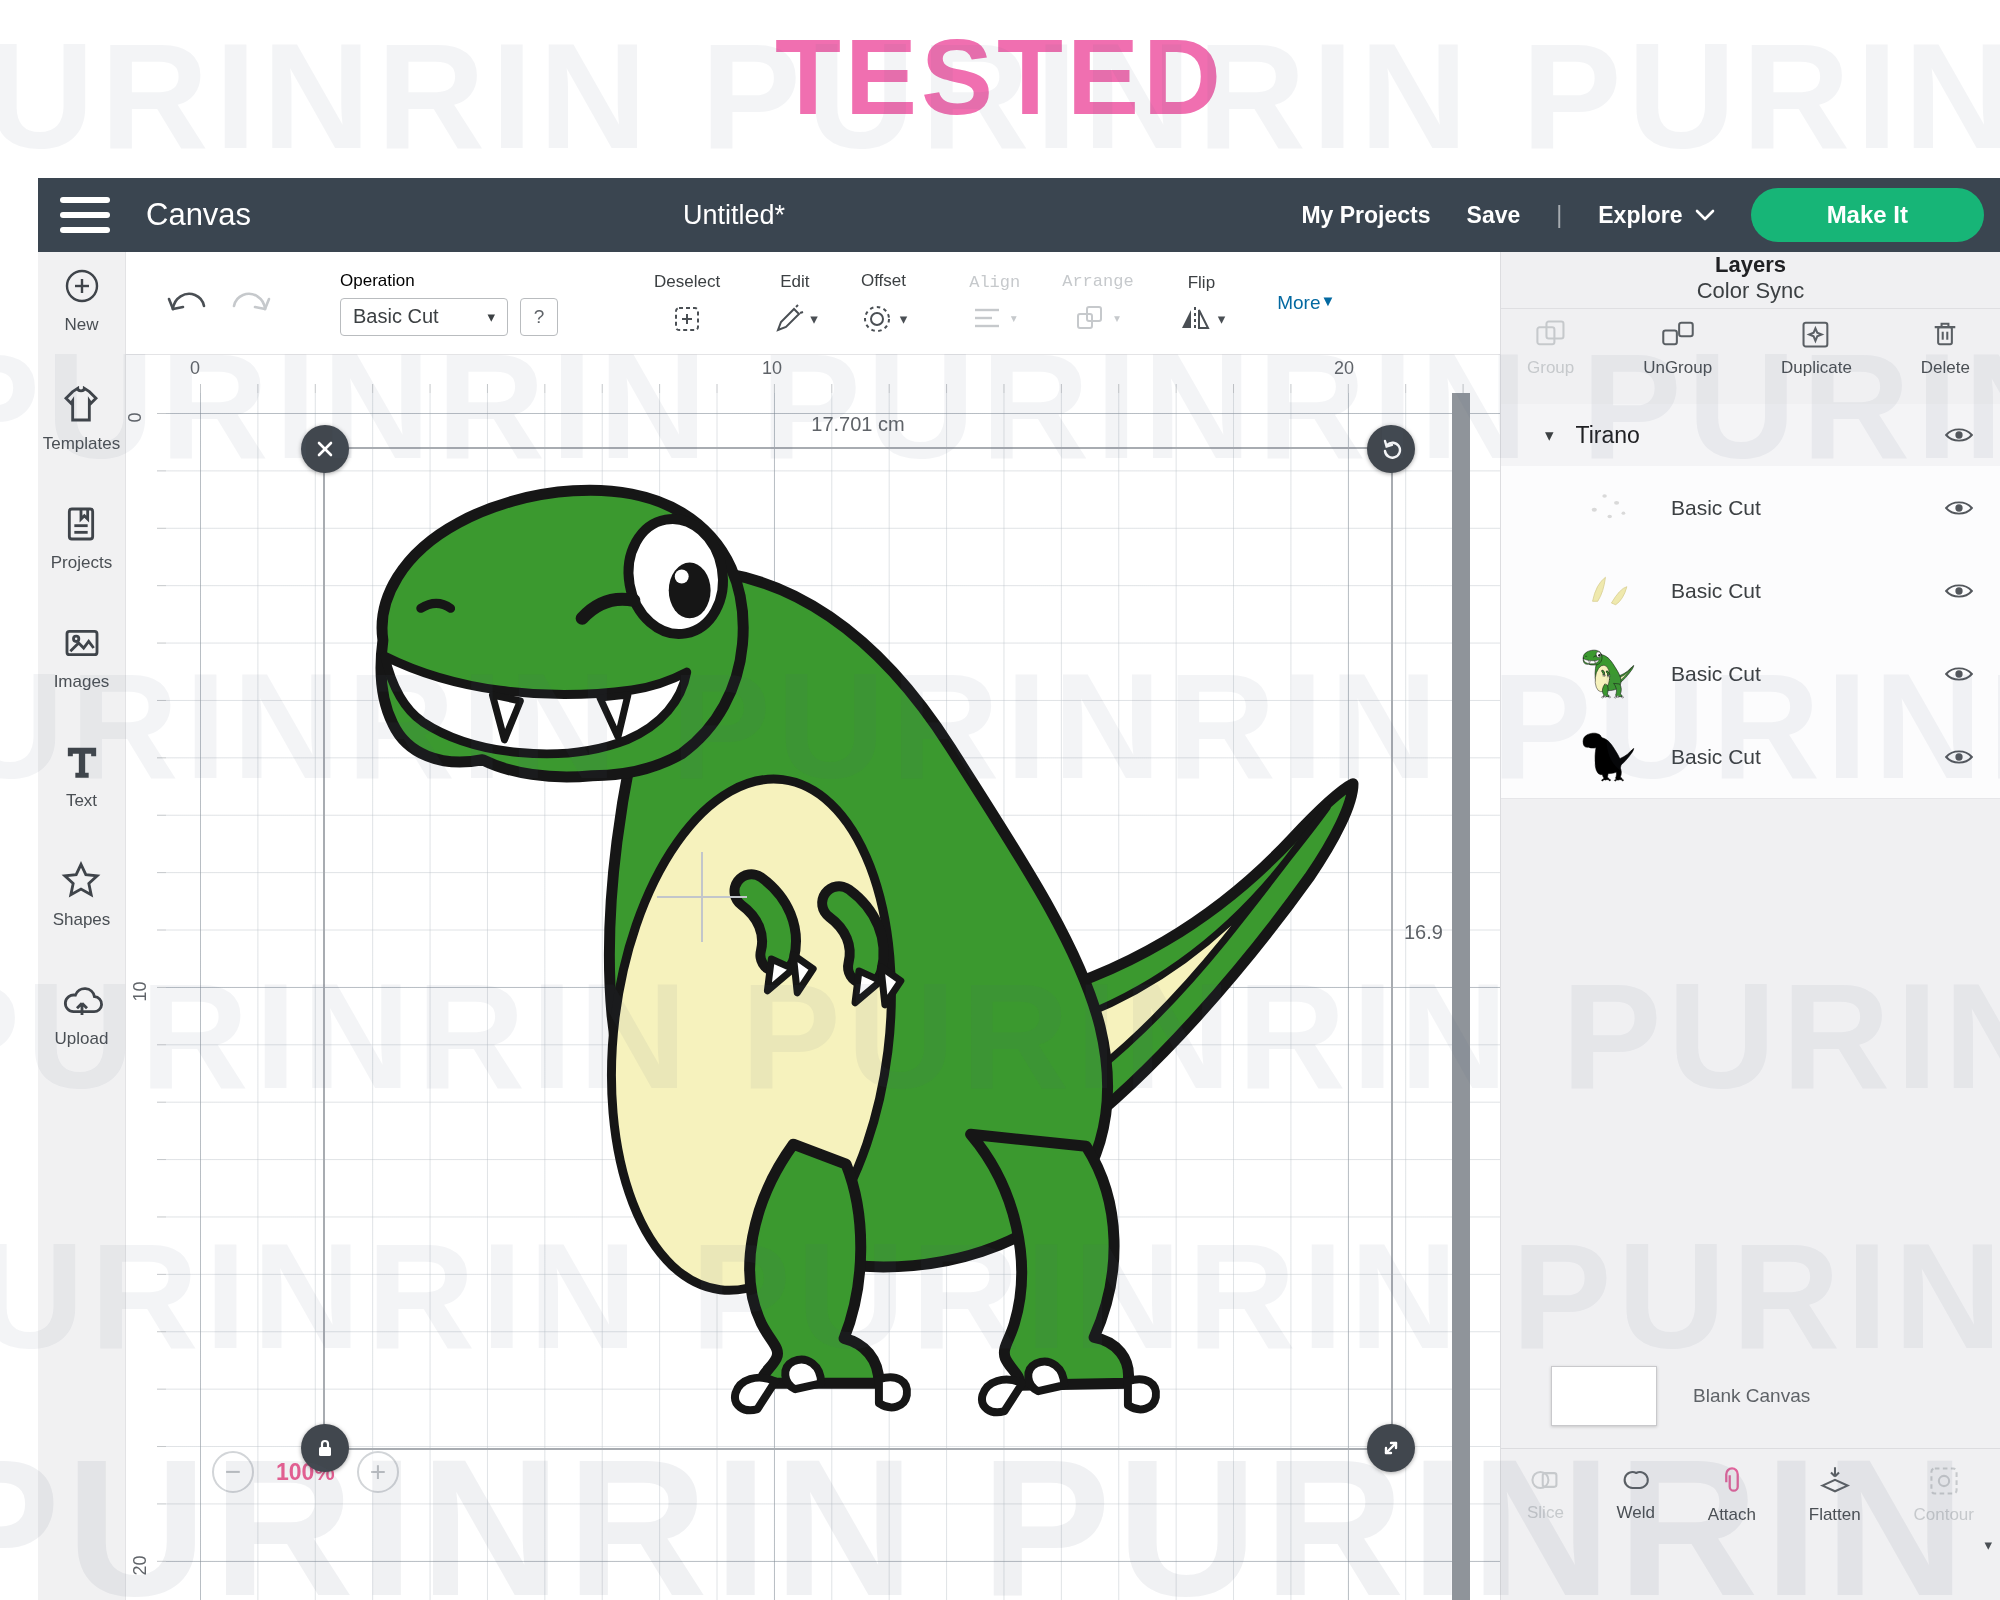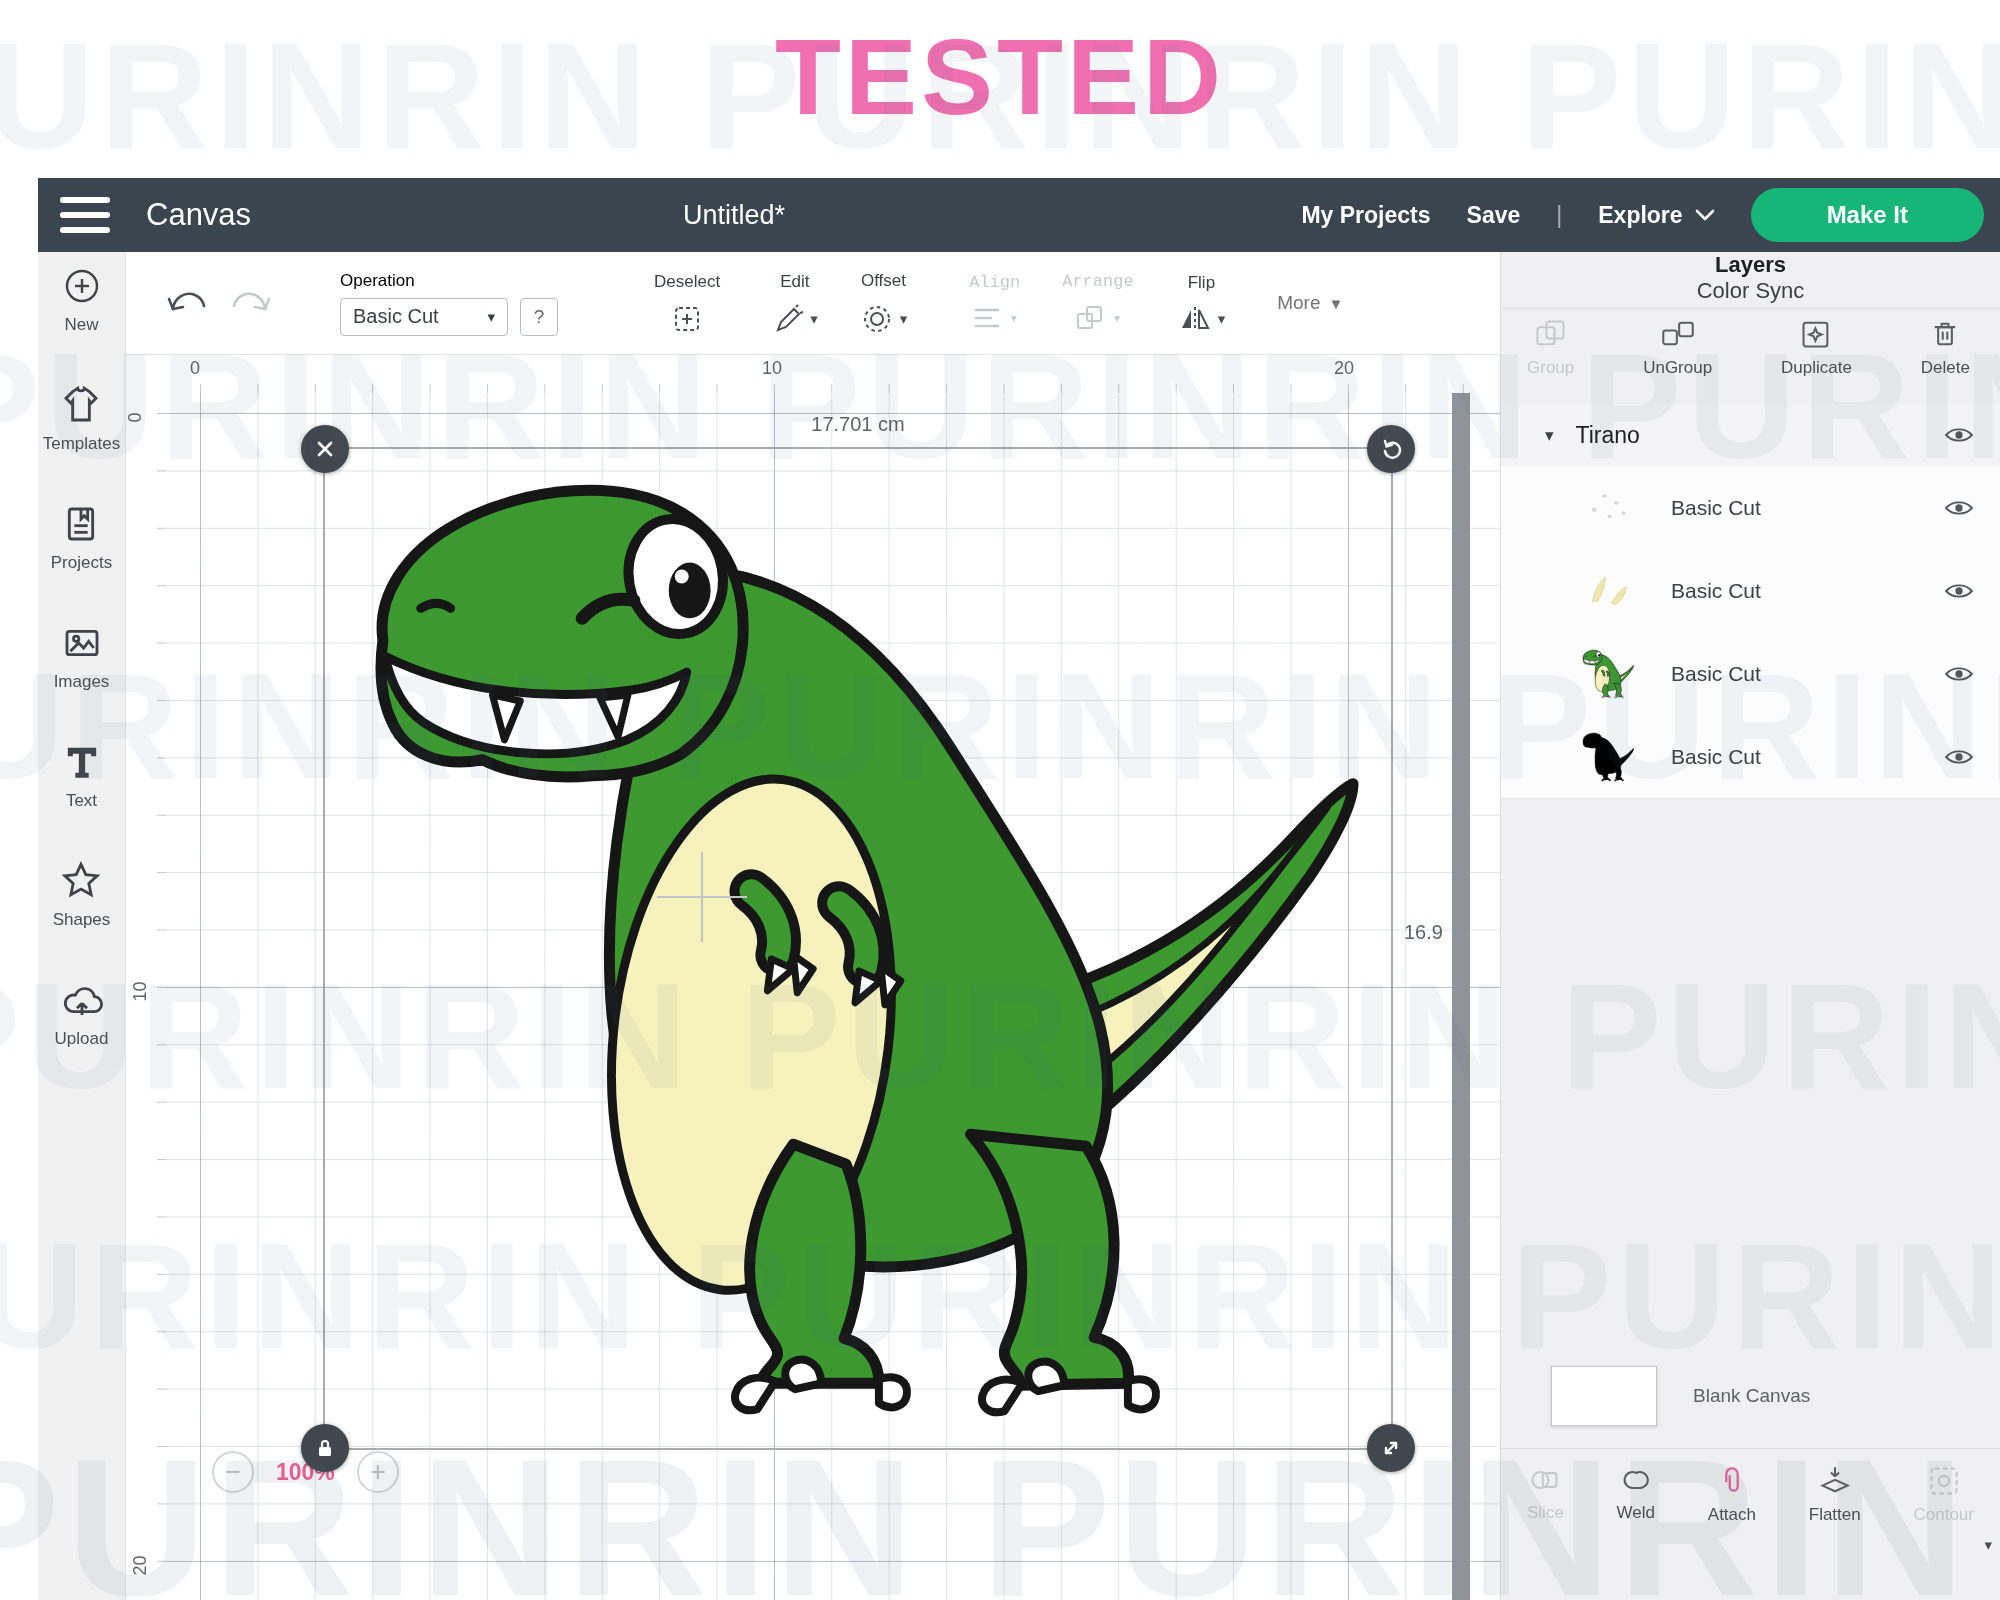--- a/index.html
+++ b/index.html
@@ -55,21 +55,21 @@
              font-size:20px;color:#3c4043;cursor:pointer;box-sizing:border-box;}
   .op-help{width:38px;height:38px;border:1px solid #b9bcbf;border-radius:4px;display:flex;
            align-items:center;justify-content:center;font-size:19px;color:#5f6368;cursor:pointer;box-sizing:border-box;}
   .tool{display:flex;flex-direction:column;align-items:center;gap:11px;cursor:pointer;color:#4a4f54;}
   .tool .t-label{font-size:17px;color:#3c4043;}
   .tool .t-ic{display:flex;align-items:center;gap:6px;}
   .tool svg{stroke:currentColor;}
   .tool.disabled{color:#c6c9cc;font-family:Liberation Mono, monospace;}
   .tool.disabled .t-label{color:#c6c9cc;}
   .caret{font-size:15px;color:inherit;}
-  .more{margin-left:52px;display:flex;align-items:center;gap:8px;font-size:19px;color:#737373;cursor:pointer;}
+  .more{margin-left:52px;display:flex;font-size:19px;color:#0369a1;cursor:pointer;}
 
   
   .hruler{position:absolute;left:128px;top:176px;width:1334px;height:39px;background:#fff;
           font-size:18px;color:#5f6368;z-index:5;
           background-image:linear-gradient(to right,#c3c6c9 1px,transparent 1px);
           background-size:57.4px 9px;background-repeat:repeat-x;background-position:34px 100%;}
   .hruler b{position:absolute;top:4px;font-weight:400;}
   .vruler{position:absolute;left:88px;top:215px;width:40px;height:1207px;background:#fff;
           font-size:18px;color:#5f6368;z-index:5;
           background-image:linear-gradient(to bottom,#c3c6c9 1px,transparent 1px);

